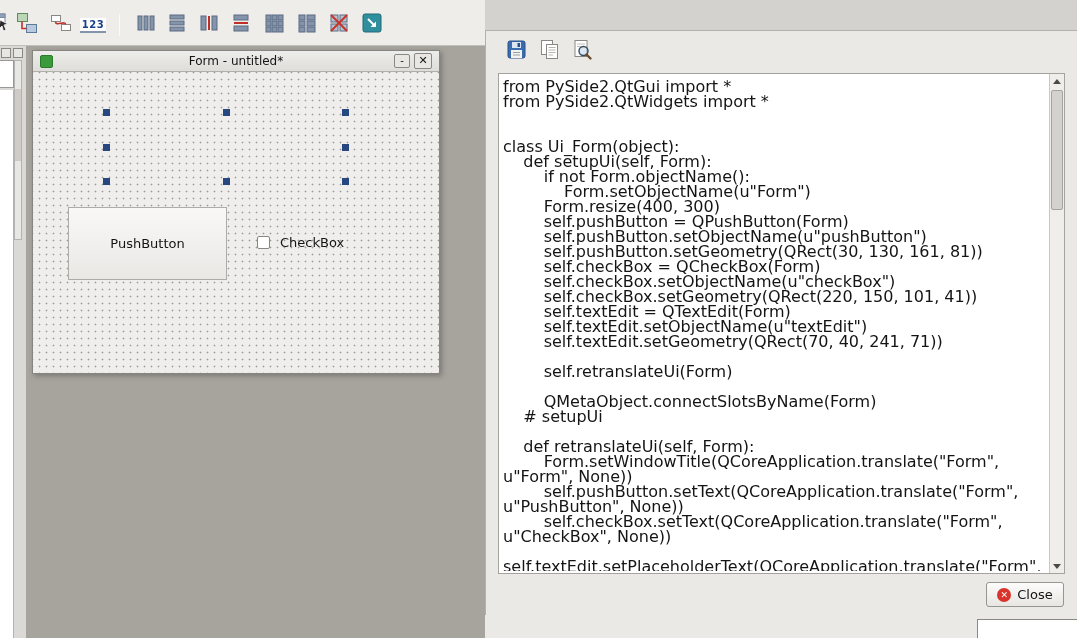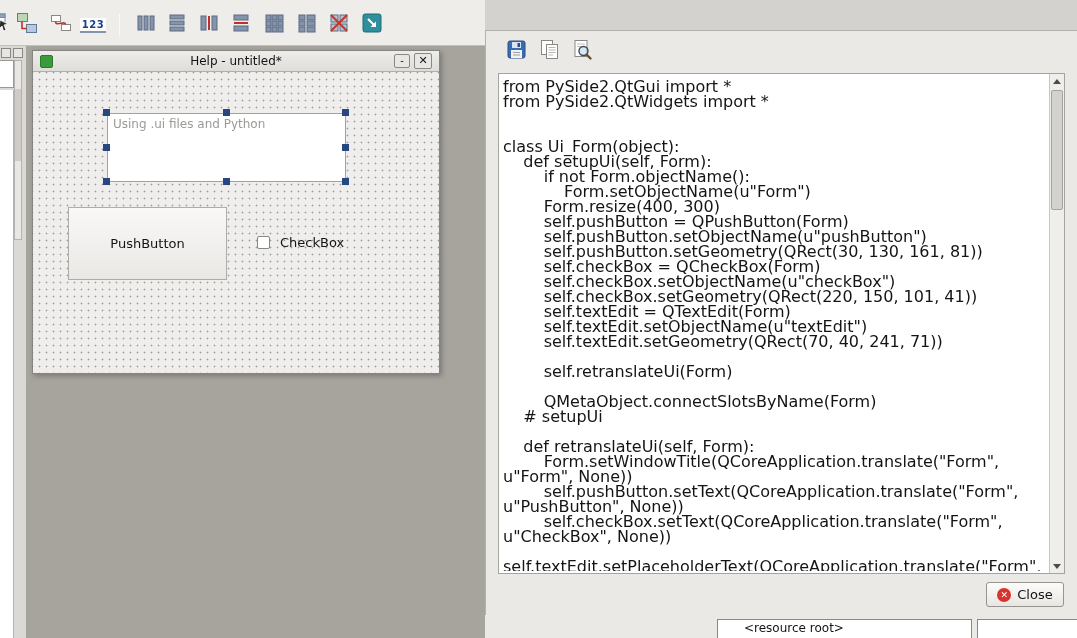--- a/index.html
+++ b/index.html
@@ -220,28 +220,25 @@
     <div class="left-scroll">
       <div class="left-thumb"></div>
     </div>
   </div>
 
   <div class="mdi-area"></div>
 
   <div class="form-window">
     <div class="titlebar">
       <span class="form-ico"></span>
-      <span class="win-title">Help - untitled*</span>
+      <span class="win-title">Form - untitled*</span>
       <span class="win-btn btn-min">-</span>
       <span class="win-btn btn-close">✕</span>
     </div>
     <div class="form-body">
-      <div class="textedit">
-        <span class="placeholder">Using .ui files and Python</span>
-      </div>
       <span class="handle" style="left:70px;top:37px"></span>
       <span class="handle" style="left:190px;top:37px"></span>
       <span class="handle" style="left:309px;top:37px"></span>
       <span class="handle" style="left:70px;top:72px"></span>
       <span class="handle" style="left:309px;top:72px"></span>
       <span class="handle" style="left:70px;top:106px"></span>
       <span class="handle" style="left:190px;top:106px"></span>
       <span class="handle" style="left:309px;top:106px"></span>
 
       <div class="pushbutton">PushButton</div>
@@ -334,18 +331,15 @@
 
     <div class="close-button">
       <span class="red-circle">
           <span>✕</span>
         </span>
       <span>Close</span>
     </div>
   </div>
 
   <div class="bottom-strip"></div>
-  <div class="resource-box">
-    <span class="resource-label">&lt;resource root&gt;</span>
-  </div>
   <div class="resource-box2"></div>
 
 </div>
 
 </body></html>

